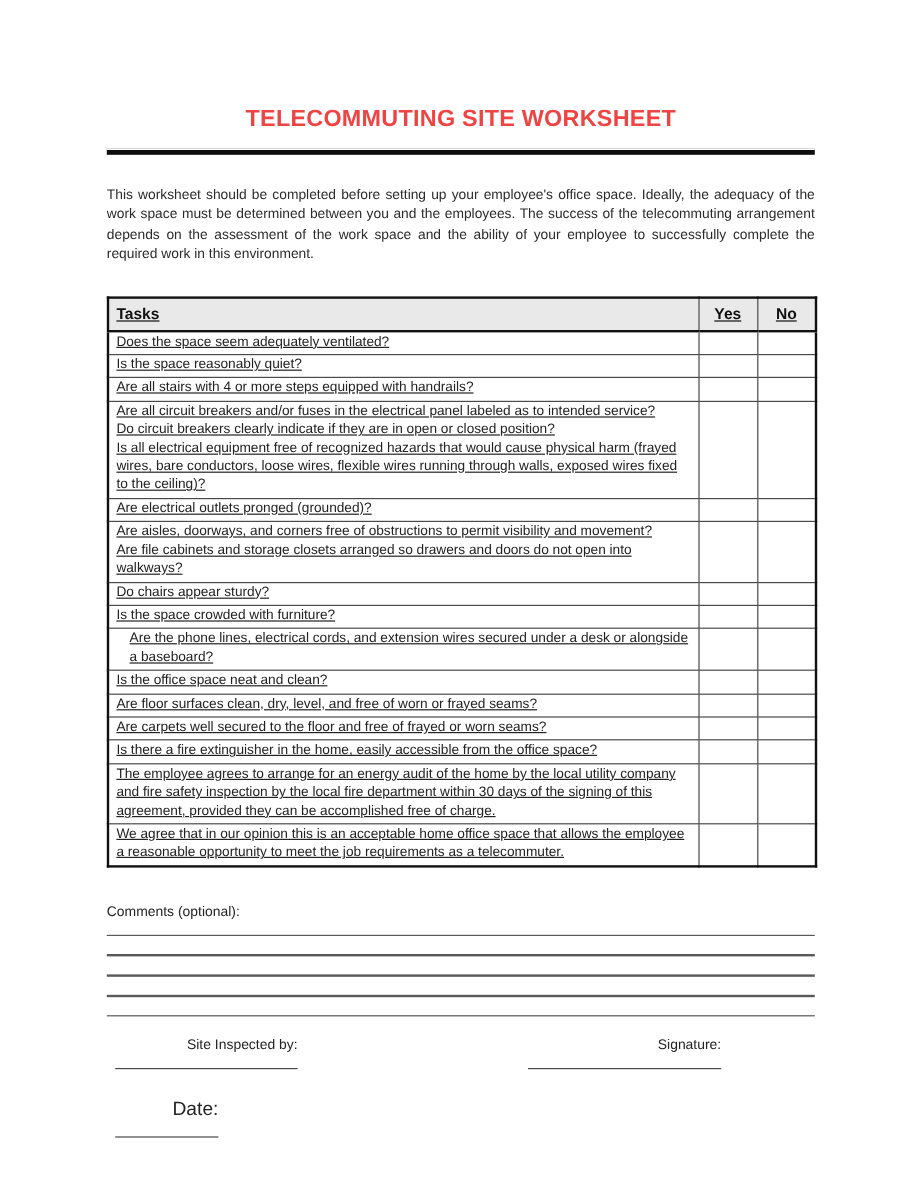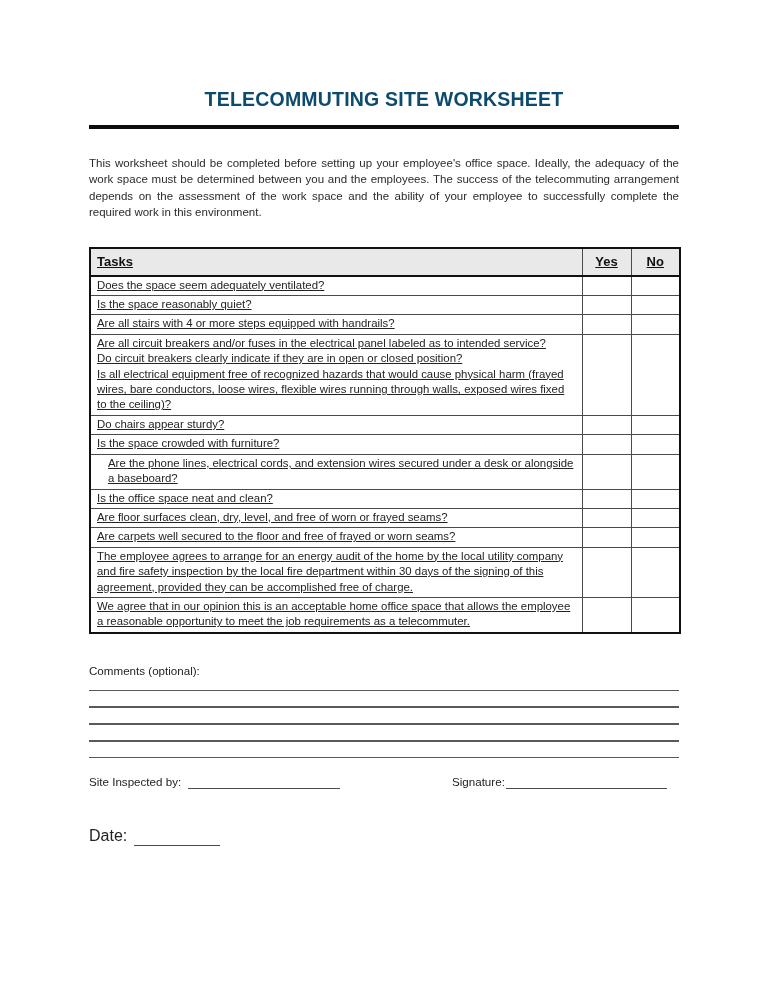--- a/index.html
+++ b/index.html
@@ -31,21 +31,21 @@
     top: 0;
     width: 590px;
   }
 
   
   .title {
     text-align: center;
     font-size: 19.5px;
     font-weight: bold;
     letter-spacing: 0.2px;
-    color: #0c4a6e;
+    color: #ef4444;
     margin-top: 88px;
   }
 
   .title-rule {
     margin-top: 13px;
     height: 4px;
     background: #0d0d0d;
     border-top: 1px solid #ffffff;
     box-shadow: 0 0 0 0 transparent;
   }
@@ -124,23 +124,24 @@
     position: relative;
     height: 22px;
     font-size: 11.6px;
     color: #232323;
   }
   .sig-item {
     position: absolute;
     display: flex;
     align-items: flex-end;
     white-space: nowrap;
+    flex-direction: column;
   }
   .sig-item.inspected { left: 0; }
-  .sig-item.signature { left: 363px; }
+  .sig-item.signature { left: 350px; }
 
   .sig-label { padding-bottom: 1px; }
 
   .sig-blank {
     display: inline-block;
     border-bottom: 1.5px solid #4a4a4a;
     height: 12px;
   }
   .blank-inspected { width: 152px; margin-left: 7px; }
   .blank-signature { width: 161px; margin-left: 1px; }
@@ -196,20 +197,31 @@
             <td class="mark-cell"></td>
           </tr>
           <tr>
             <td class="task-cell" style="white-space: pre-line;">Are all circuit breakers and/or fuses in the electrical panel labeled as to intended service?
 Do circuit breakers clearly indicate if they are in open or closed position?
 Is all electrical equipment free of recognized hazards that would cause physical harm (frayed wires, bare conductors, loose wires, flexible wires running through walls, exposed wires fixed to the ceiling)?</td>
             <td class="mark-cell"></td>
             <td class="mark-cell"></td>
           </tr>
           <tr>
+            <td class="task-cell" style="white-space: pre-line;">Are electrical outlets pronged (grounded)?</td>
+            <td class="mark-cell"></td>
+            <td class="mark-cell"></td>
+          </tr>
+          <tr>
+            <td class="task-cell" style="white-space: pre-line;">Are aisles, doorways, and corners free of obstructions to permit visibility and movement?
+Are file cabinets and storage closets arranged so drawers and doors do not open into walkways?</td>
+            <td class="mark-cell"></td>
+            <td class="mark-cell"></td>
+          </tr>
+          <tr>
             <td class="task-cell" style="white-space: pre-line;">Do chairs appear sturdy?</td>
             <td class="mark-cell"></td>
             <td class="mark-cell"></td>
           </tr>
           <tr>
             <td class="task-cell" style="white-space: pre-line;">Is the space crowded with furniture?</td>
             <td class="mark-cell"></td>
             <td class="mark-cell"></td>
           </tr>
           <tr>
@@ -222,20 +234,25 @@
             <td class="mark-cell"></td>
             <td class="mark-cell"></td>
           </tr>
           <tr>
             <td class="task-cell" style="white-space: pre-line;">Are floor surfaces clean, dry, level, and free of worn or frayed seams?</td>
             <td class="mark-cell"></td>
             <td class="mark-cell"></td>
           </tr>
           <tr>
             <td class="task-cell" style="white-space: pre-line;">Are carpets well secured to the floor and free of frayed or worn seams?</td>
+            <td class="mark-cell"></td>
+            <td class="mark-cell"></td>
+          </tr>
+          <tr>
+            <td class="task-cell" style="white-space: pre-line;">Is there a fire extinguisher in the home, easily accessible from the office space?</td>
             <td class="mark-cell"></td>
             <td class="mark-cell"></td>
           </tr>
           <tr>
             <td class="task-cell" style="white-space: pre-line;">The employee agrees to arrange for an energy audit of the home by the local utility company and fire safety inspection by the local fire department within 30 days of the signing of this agreement, provided they can be accomplished free of charge.</td>
             <td class="mark-cell"></td>
             <td class="mark-cell"></td>
           </tr>
           <tr>
             <td class="task-cell" style="white-space: pre-line;">We agree that in our opinion this is an acceptable home office space that allows the employee a reasonable opportunity to meet the job requirements as a telecommuter.</td>

